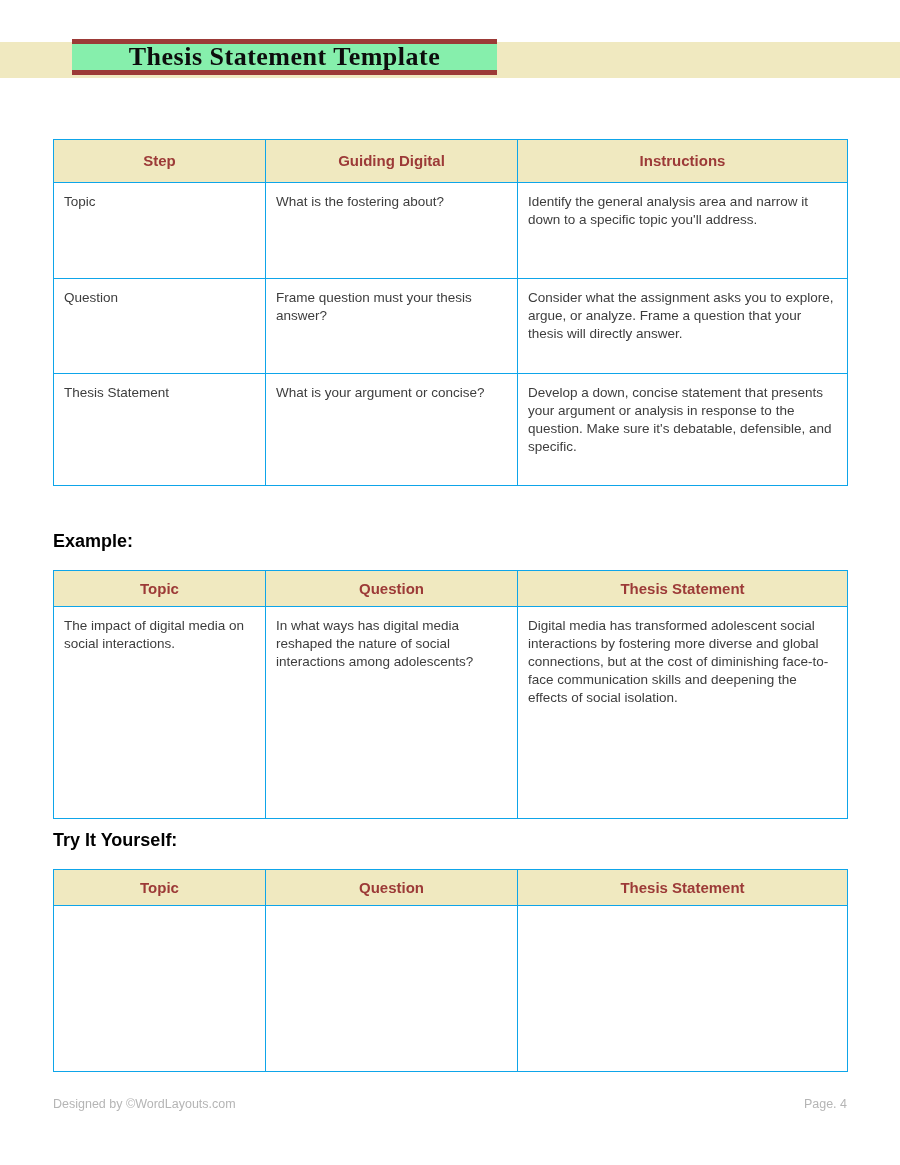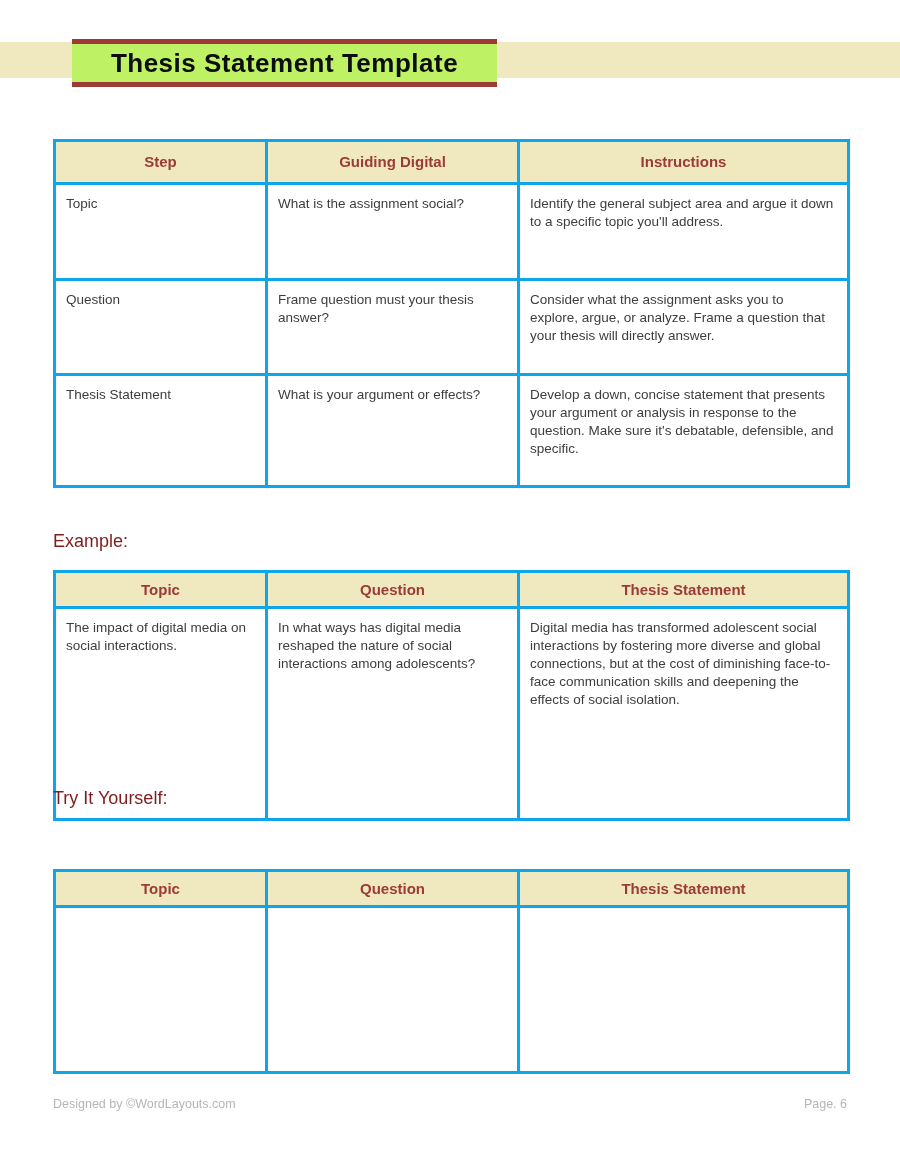--- a/index.html
+++ b/index.html
@@ -11,41 +11,41 @@
     color: #3d3d3d;
   }
   .page { position: relative; width: 900px; height: 1165px; background: #ffffff; overflow: hidden; }
 
   
   .band {
     position: absolute; left: 0; top: 42px; width: 900px; height: 36px;
     background: #f0e9c0;
   }
   .title-box {
-    position: absolute; left: 72px; top: 39px; width: 425px; height: 48px;
-    background: #bef264;
+    position: absolute; left: 72px; top: 39px; width: 425px; height: 36px;
+    background: #86efac;
     border-top: 5px solid #9c3a37;
     border-bottom: 5px solid #9c3a37;
-    display: flex; align-items: center; justify-content: center;
+    display: flex; align-items: center; justify-content: center; font-family: Liberation Serif, serif;
   }
   .title-box h1 {
     font-size: 26px; font-weight: 700; color: #0d0d0d; letter-spacing: 0.5px;
     white-space: nowrap;
   }
 
   
   table {
     border-collapse: collapse; table-layout: fixed;
     width: 794px;
     font-size: 13.5px; line-height: 1.33;
   }
   col.c1 { width: 212px; }
   col.c2 { width: 252px; }
   col.c3 { width: 330px; }
-  th, td { border: 3px solid #0ea5e9; margin-left: 37px; }
+  th, td { border: 1px solid #0ea5e9; margin-left: 37px; }
   th {
     background: #f0e9c0;
     color: #9c3a37;
     font-size: 15px; font-weight: 700;
     text-align: center; vertical-align: middle;
   }
   td {
     background: #ffffff;
     vertical-align: top; text-align: left;
     padding: 10px 12px 10px 10px;
@@ -58,24 +58,24 @@
   .tbl-example th, .tbl-try th { height: 36px; }
   .tbl-guide .r1 td { height: 96px; }
   .tbl-guide .r2 td { height: 95px; }
   .tbl-guide .r3 td { height: 112px; }
   .tbl-example .r1 td { height: 212px; }
   .tbl-try .r1 td { height: 166px; }
 
   
   .section-heading {
     position: absolute; left: 53px;
-    font-size: 18px; font-weight: 400; color: #7f1d1d;
+    font-size: 18px; font-weight: 700; color: #000000;
   }
   .h-example { top: 531px; }
-  .h-try     { top: 788px; }
+  .h-try     { top: 830px; }
 
   
   .footer {
     position: absolute; left: 53px; right: 53px; top: 1097px;
     display: flex; justify-content: space-between; align-items: center;
     font-size: 12.5px; color: #b5b5b5;
   }
 </style>
 </head>
 <body>
@@ -94,31 +94,31 @@
         <col class="c3">
       </colgroup>
     <tbody>
         <tr>
       <th>Step</th>
       <th>Guiding Digital</th>
       <th>Instructions</th>
     </tr>
     <tr class="r1">
       <td>Topic</td>
-      <td>What is the assignment social?</td>
-      <td>Identify the general subject area and argue it down to a specific topic you'll address.</td>
+      <td>What is the fostering about?</td>
+      <td>Identify the general analysis area and narrow it down to a specific topic you'll address.</td>
     </tr>
     <tr class="r2">
       <td>Question</td>
       <td>Frame question must your thesis answer?</td>
       <td>Consider what the assignment asks you to explore, argue, or analyze. Frame a question that your thesis will directly answer.</td>
     </tr>
     <tr class="r3">
       <td>Thesis Statement</td>
-      <td>What is your argument or effects?</td>
+      <td>What is your argument or concise?</td>
       <td>Develop a down, concise statement that presents your argument or analysis in response to the question. Make sure it's debatable, defensible, and specific.</td>
     </tr>
   </tbody>
     </table>
 
   <div class="section-heading h-example">Example:</div>
   <table class="tbl-example">
     <colgroup>
         <col class="c1">
         <col class="c2">
@@ -154,16 +154,16 @@
     <tr class="r1">
       <td></td>
       <td></td>
       <td></td>
     </tr>
   </tbody>
     </table>
 
   <div class="footer">
     <span>Designed by ©WordLayouts.com</span>
-    <span>Page. 6</span>
+    <span>Page. 4</span>
   </div>
 
 </div>
 
 </body></html>

